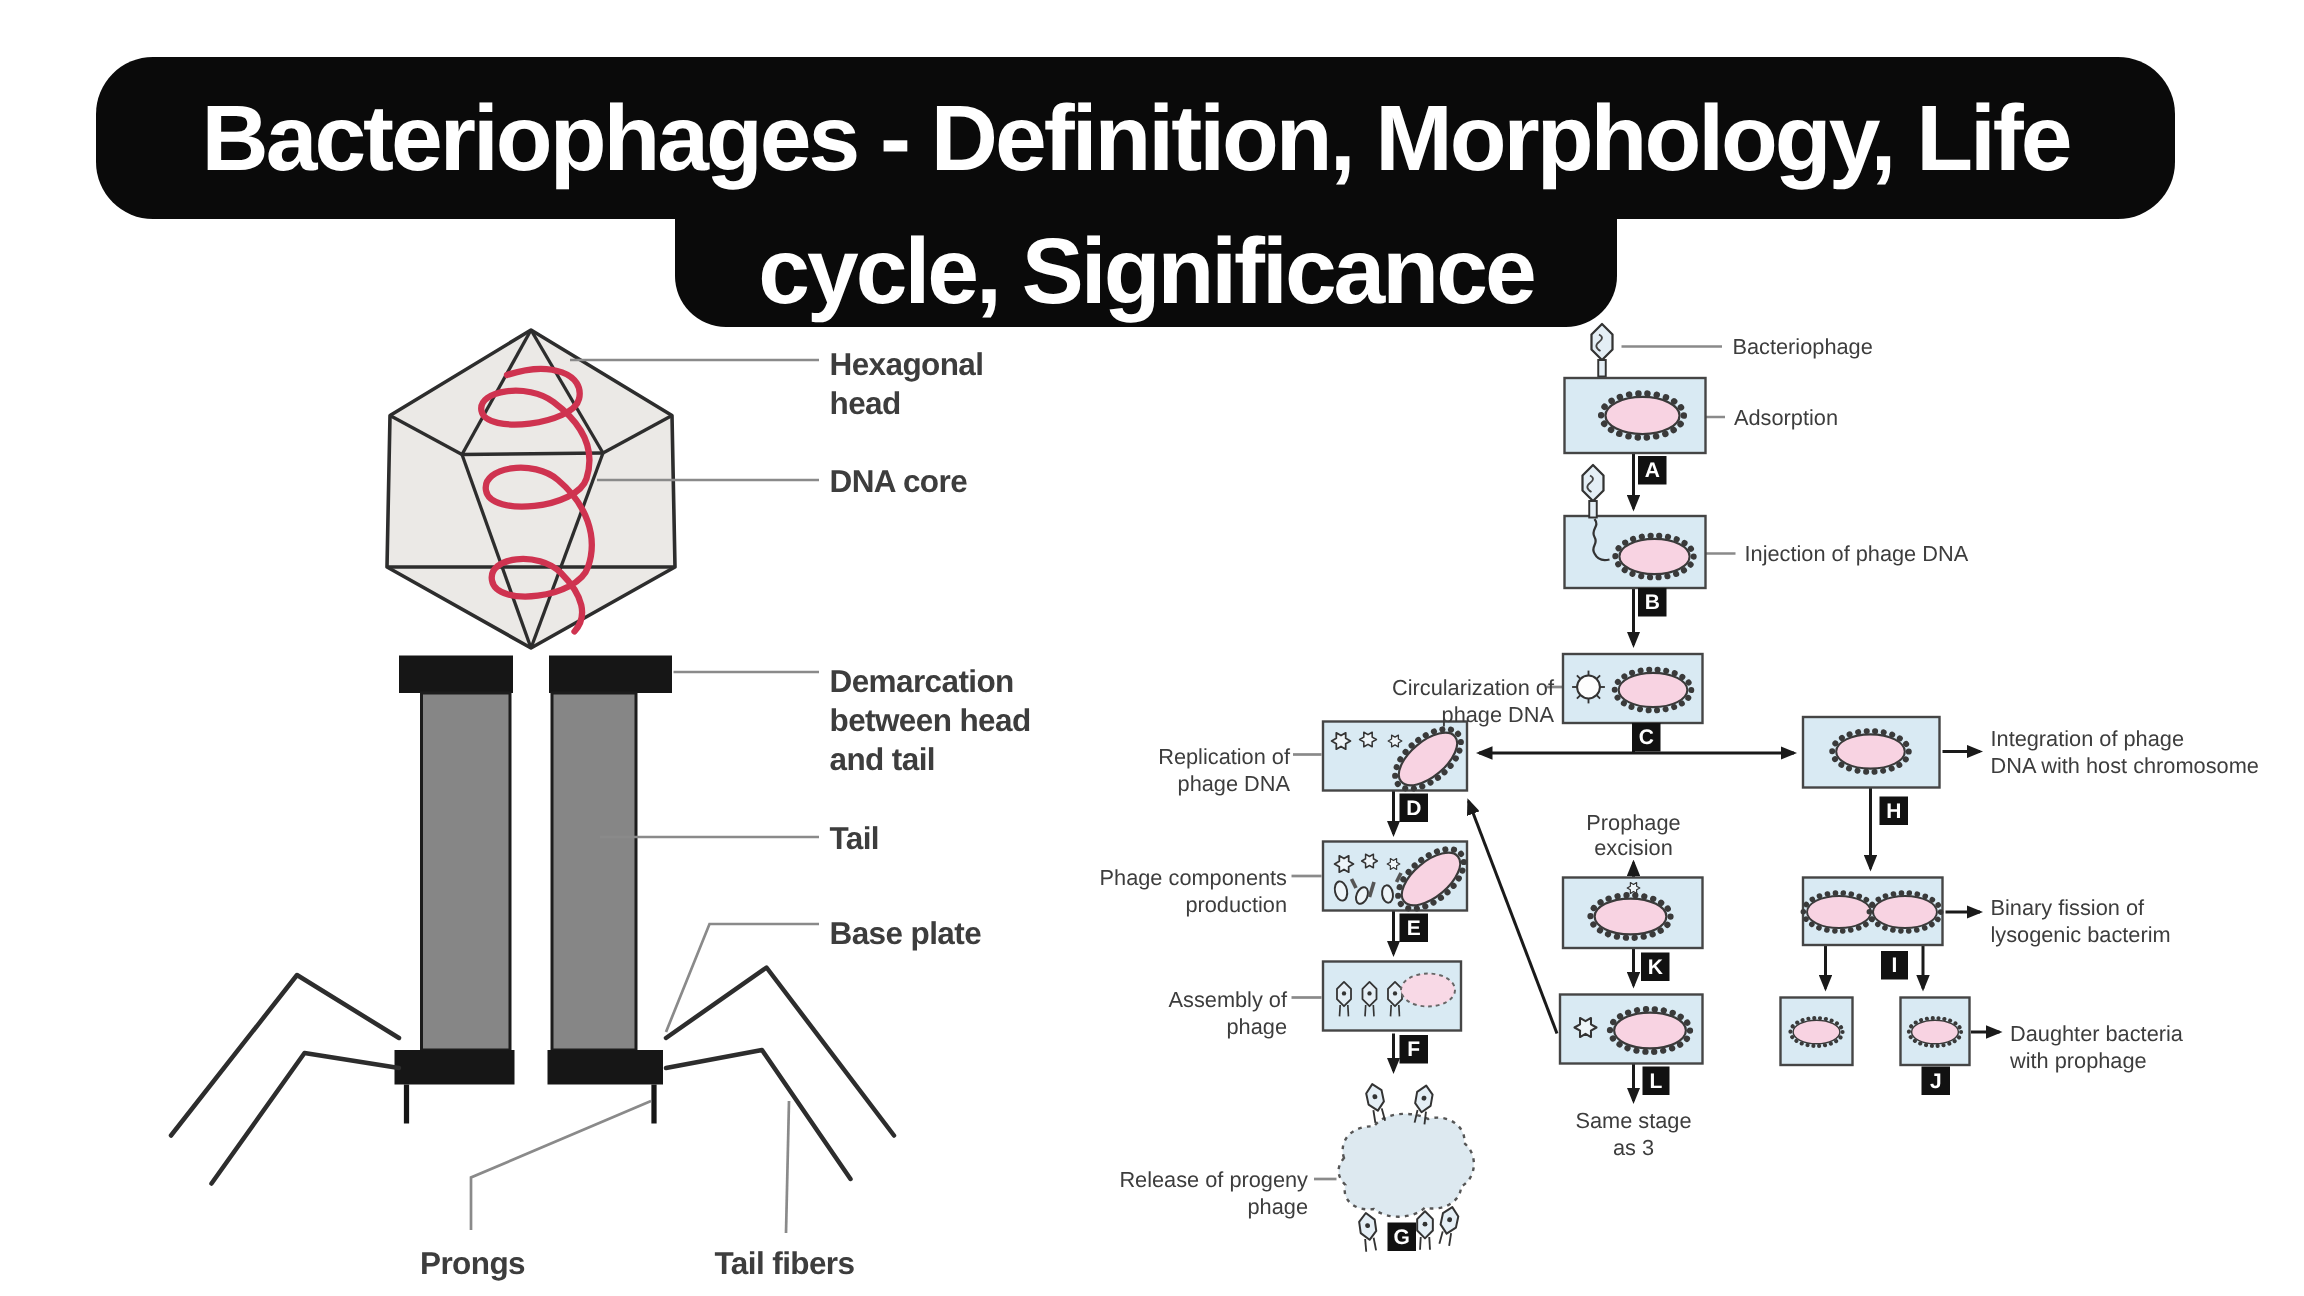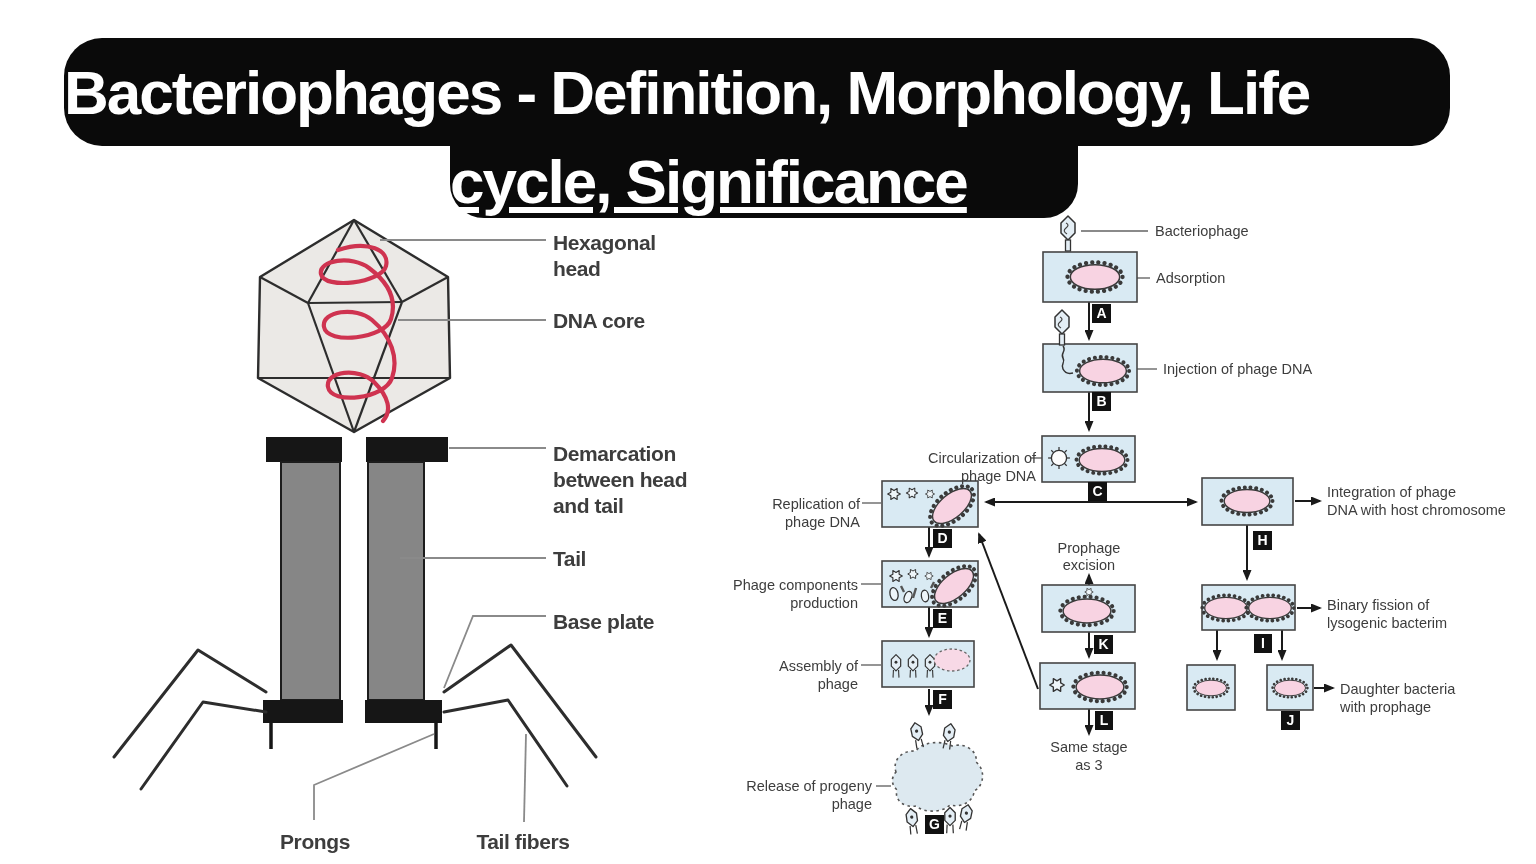--- a/index.html
+++ b/index.html
@@ -2,25 +2,25 @@
 <html><head>
 <meta charset="utf-8">
 <style>
   html,body { margin:0; padding:0; background:#ffffff; }
   #stage {
     position:relative; width:1536px; height:864px; overflow:hidden;
     background:#ffffff; font-family:"Liberation Sans","DejaVu Sans",sans-serif;
   }
   .banner {
     position:absolute; background:#0a0a0a; color:#ffffff;
-    display:flex; align-items:center; justify-content:flex-start;
+    display:flex; align-items:center; justify-content:center;
     font-weight:bold; font-size:62px; letter-spacing:-2px; white-space:nowrap;
   }
   #banner-line1 { left:64px; top:38px; width:1386px; height:108px; border-radius:38px; }
-  #banner-line2 { left:450px; top:145px; width:628px; height:73px; border-radius:0 0 34px 34px;text-decoration:underline; }
+  #banner-line2 { left:450px; top:145px; width:628px; height:73px; border-radius:0 0 34px 34px; }
   svg text { font-family:"Liberation Sans","DejaVu Sans",sans-serif; }
   .lbl-m { font-size:21px; font-weight:bold; fill:#3d3d3d; letter-spacing:-0.4px; }
   .lbl-f { font-size:14.5px; fill:#3d3d3d; }
   .badge-t { font-size:14px; font-weight:bold; fill:#ffffff; text-anchor:middle; }
   .cell { fill:#d9eaf3; stroke:#454545; stroke-width:1.6; }
   .arrow { stroke:#1a1a1a; stroke-width:2; fill:none; }
   .leader { stroke:#8a8a8a; stroke-width:1.8; fill:none; }
   .badge { fill:#111111; }
 </style>
 </head>

